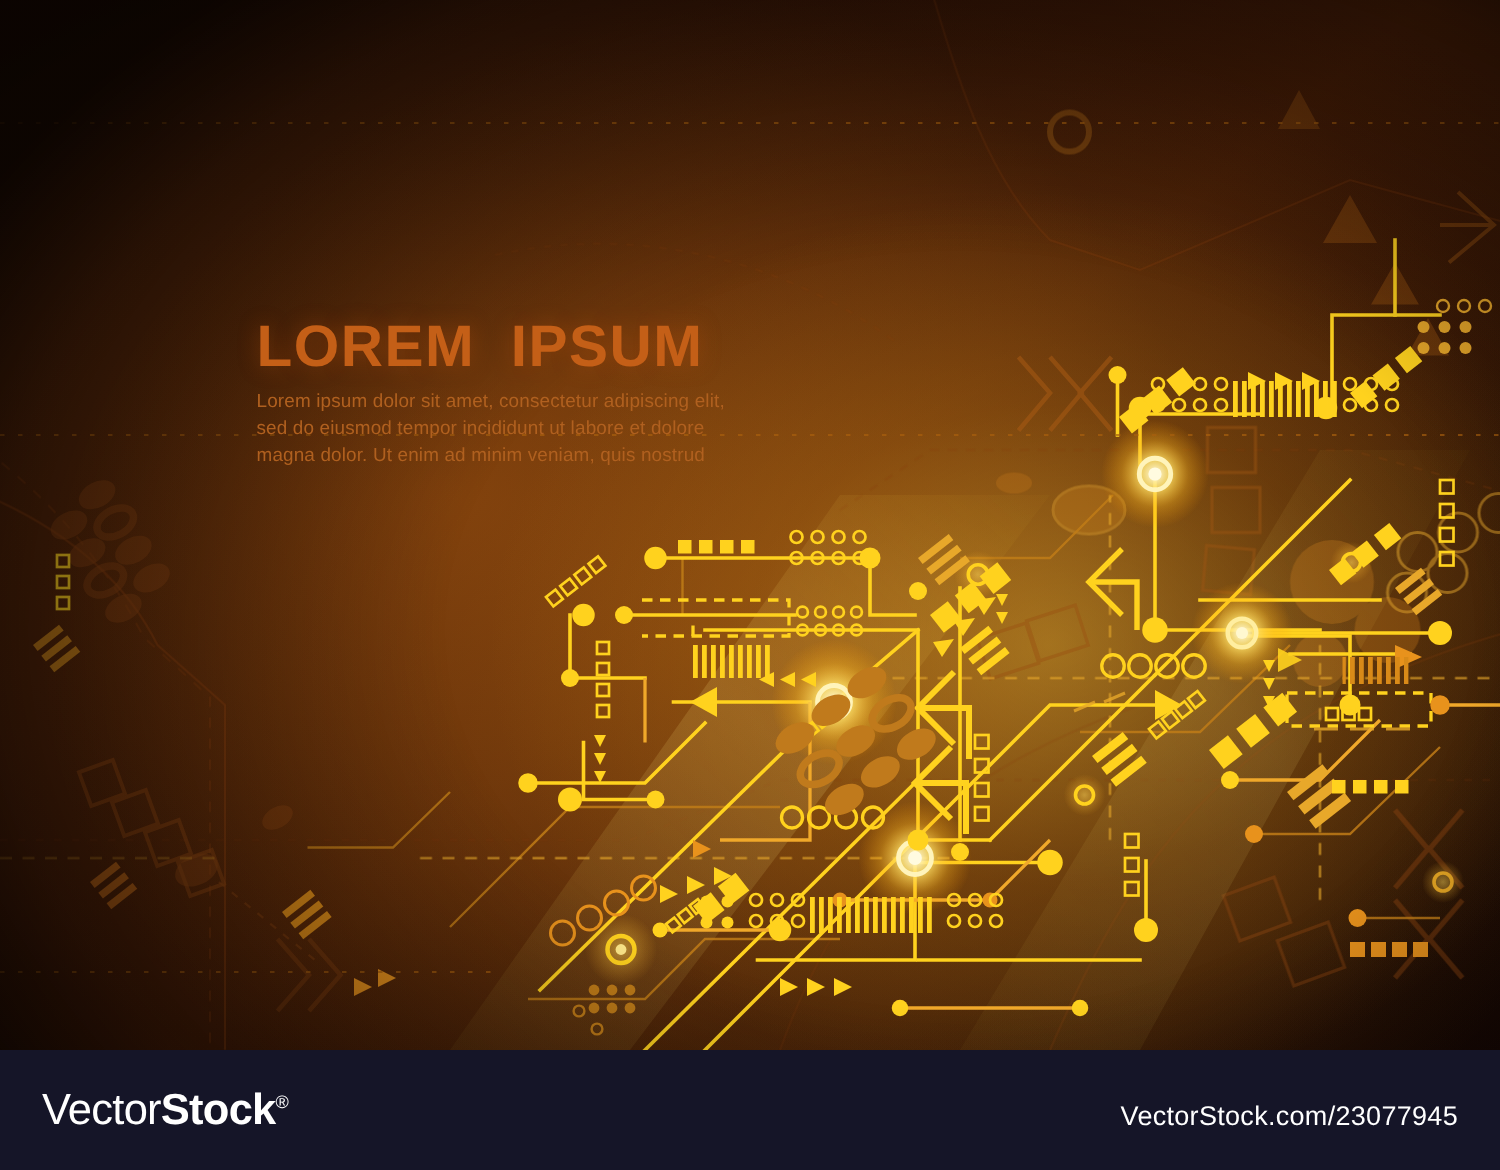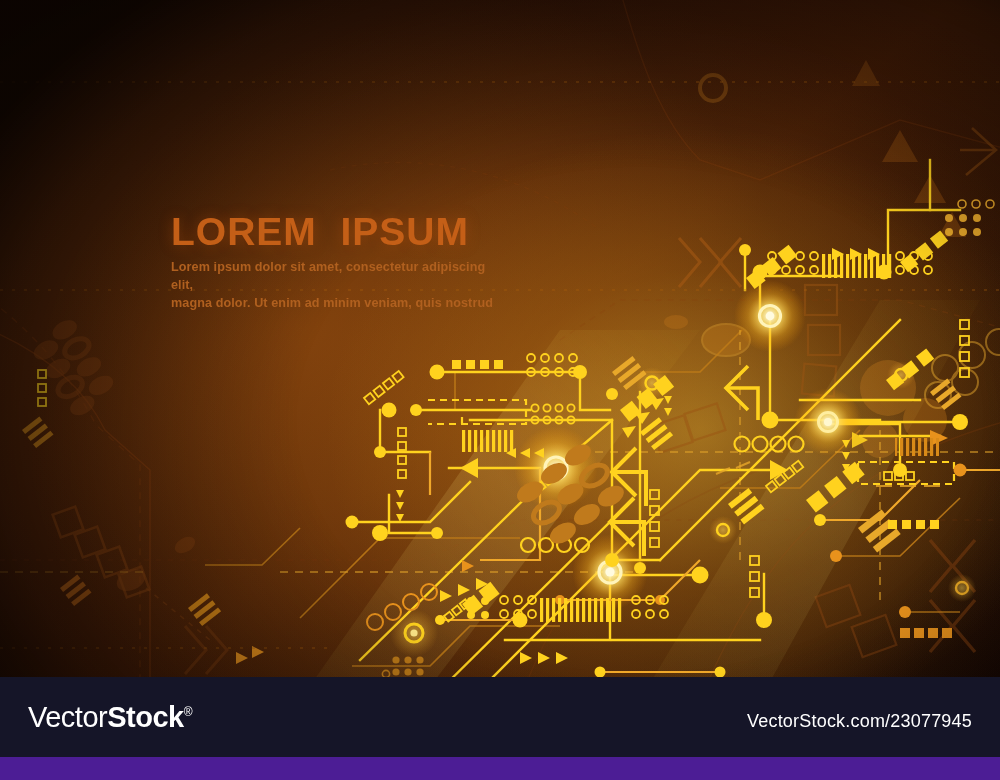--- a/index.html
+++ b/index.html
@@ -18,24 +18,24 @@
   .vig{position:absolute;inset:0;pointer-events:none;
        background:radial-gradient(ellipse 760px 560px at 640px 420px, rgba(0,0,0,0) 45%, rgba(10,4,2,.55) 85%, rgba(8,3,1,.9) 100%);}
 
   #svgart{position:absolute;left:0;top:0;width:1000px;height:700px;}
 
   
   #textblock{position:absolute;left:171px;top:212px;width:340px;}
   #title{font-size:39px;font-weight:bold;letter-spacing:1px;color:#c45f17;line-height:1.05;
          text-shadow:0 0 14px rgba(180,80,15,.45);margin:0;white-space:pre;}
   #subtitle{margin:6px 0 0 0;font-size:12.6px;line-height:1.42;color:#b0601f;letter-spacing:.1px;}
-  #subtitle span{display:block;font-weight:bold;}
+  #subtitle span{display:block;}
 
   
-  #footer{position:absolute;left:0;top:677px;width:1000px;height:80px;background:#151528;}
+  #footer{position:absolute;left:0;top:700px;width:1000px;height:80px;background:#151528;}
   #logo{position:absolute;left:28px;top:24px;color:#ffffff;font-size:29px;letter-spacing:-0.5px;
         font-family:"Liberation Sans",sans-serif;}
   #logo .thin{font-weight:300;}
   #logo .bold{font-weight:bold;}
   #logo .reg{font-size:12px;vertical-align:super;font-weight:normal;}
   #url{position:absolute;right:28px;top:34px;color:#ffffff;font-size:18px;letter-spacing:.2px;}
 </style>
 </head>
 <body>
 
@@ -648,20 +648,21 @@
         <line x1="0" y1="648" x2="330" y2="648"></line>
       </g>
     </svg>
 
     <div class="vig"></div>
 
     <div id="textblock">
       <h1 id="title">LOREM  IPSUM</h1>
       <p id="subtitle">
         <span>Lorem ipsum dolor sit amet, consectetur adipiscing elit,</span>
+        <span>sed do eiusmod tempor incididunt ut labore et dolore</span>
         <span>magna dolor. Ut enim ad minim veniam, quis nostrud</span>
       </p>
     </div>
   </div>
 
   <div id="footer">
     <div id="logo"><span class="thin">Vector</span><span class="bold">Stock</span><span class="reg">®</span></div>
     <div id="url">VectorStock.com/23077945</div>
   </div>
 

